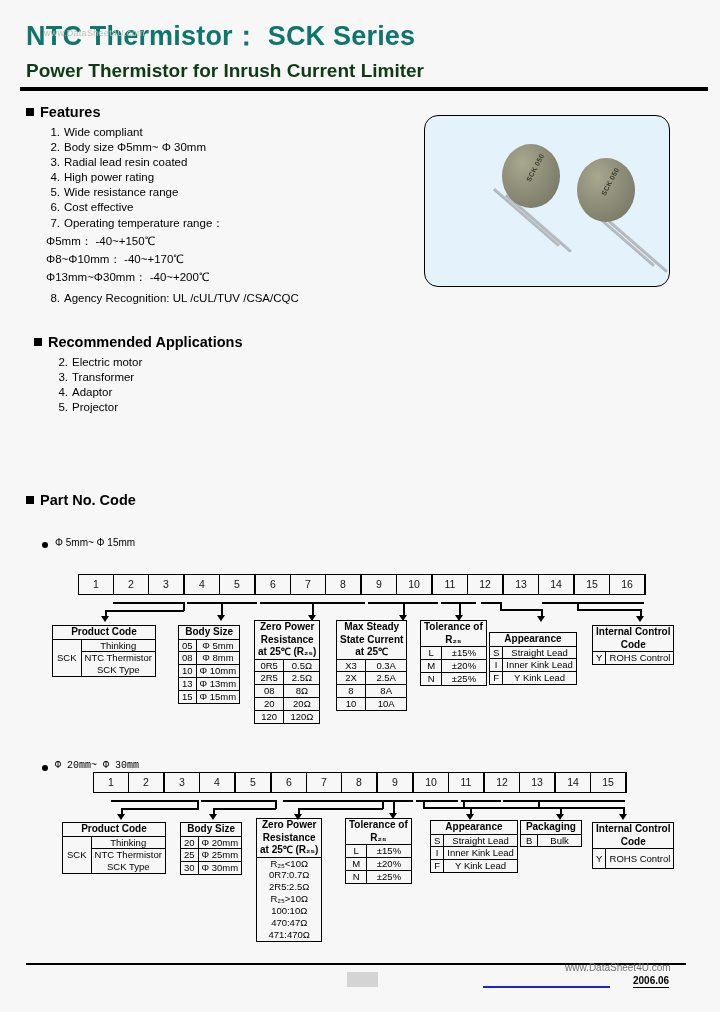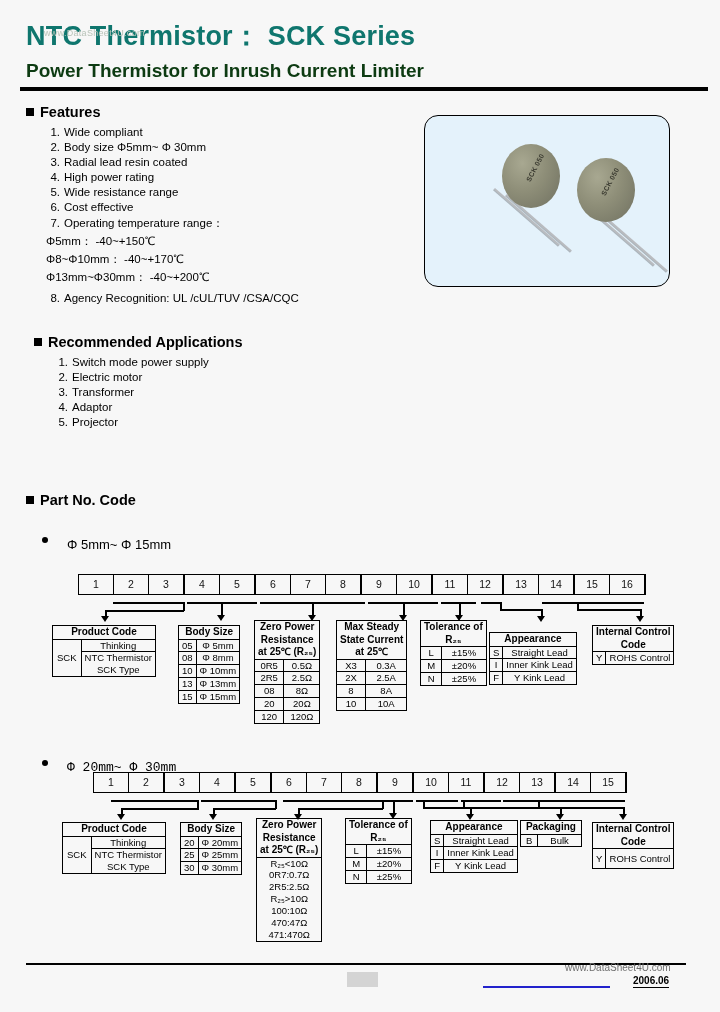--- a/index.html
+++ b/index.html
@@ -52,21 +52,21 @@
   .disc { position:absolute; border-radius:50%; background:
       radial-gradient(ellipse at 35% 30%, #a8a891 0%, #8e8e78 45%, #6f7060 100%); }
   .lead { position:absolute; background:#b9bcc0; transform-origin:0 0; height:2px;
           box-shadow:0 1px 0 rgba(0,0,0,.25); }
   .disc .mark {
     position:absolute; color:#3a3a30; font-size:7px; font-weight:bold;
     transform:rotate(-62deg); line-height:1.05; white-space:pre; letter-spacing:.3px;
   }
 
   
-  .bullet { font-size:13px; display:flex; align-items:flex-start; gap:19px; }
+  .bullet { font-size:10px; display:flex; align-items:flex-end; gap:7px; }
   .dot { width:6px; height:6px; background:#000; border-radius:50%; display:inline-block; }
 
   .numrow { display:flex; border:1.2px solid #000; border-right:none; height:21px; }
   .numcell {
     flex:1 1 0; border-right:1.2px solid #000; text-align:center;
     font-size:10.5px; line-height:19px; color:#111;
   }
   .numcell.grp { border-right-width:2.2px; }
 
   .connector { position:relative; height:26px; }
@@ -138,21 +138,20 @@
     <span class="mark" style="left:18px; top:20px;">SCK 050</span>
   </div>
 </div>
 
 <div style="position:absolute; left:34px; top:334px; width:380px;">
   <div class="sec-head">
     <span class="sq"></span>
     <span>Recommended Applications</span>
   </div>
   <ul class="olist" style="margin-left:18px;">
-    <li><span class="num">1.</span><span>Switch mode power supply</span></li>
     <li><span class="num">2.</span><span>Electric motor</span></li>
     <li><span class="num">3.</span><span>Transformer</span></li>
     <li><span class="num">4.</span><span>Adaptor</span></li>
     <li><span class="num">5.</span><span>Projector</span></li>
   </ul>
 </div>
 
 <div style="position:absolute; left:26px; top:492px;">
   <div class="sec-head">
     <span class="sq"></span>

